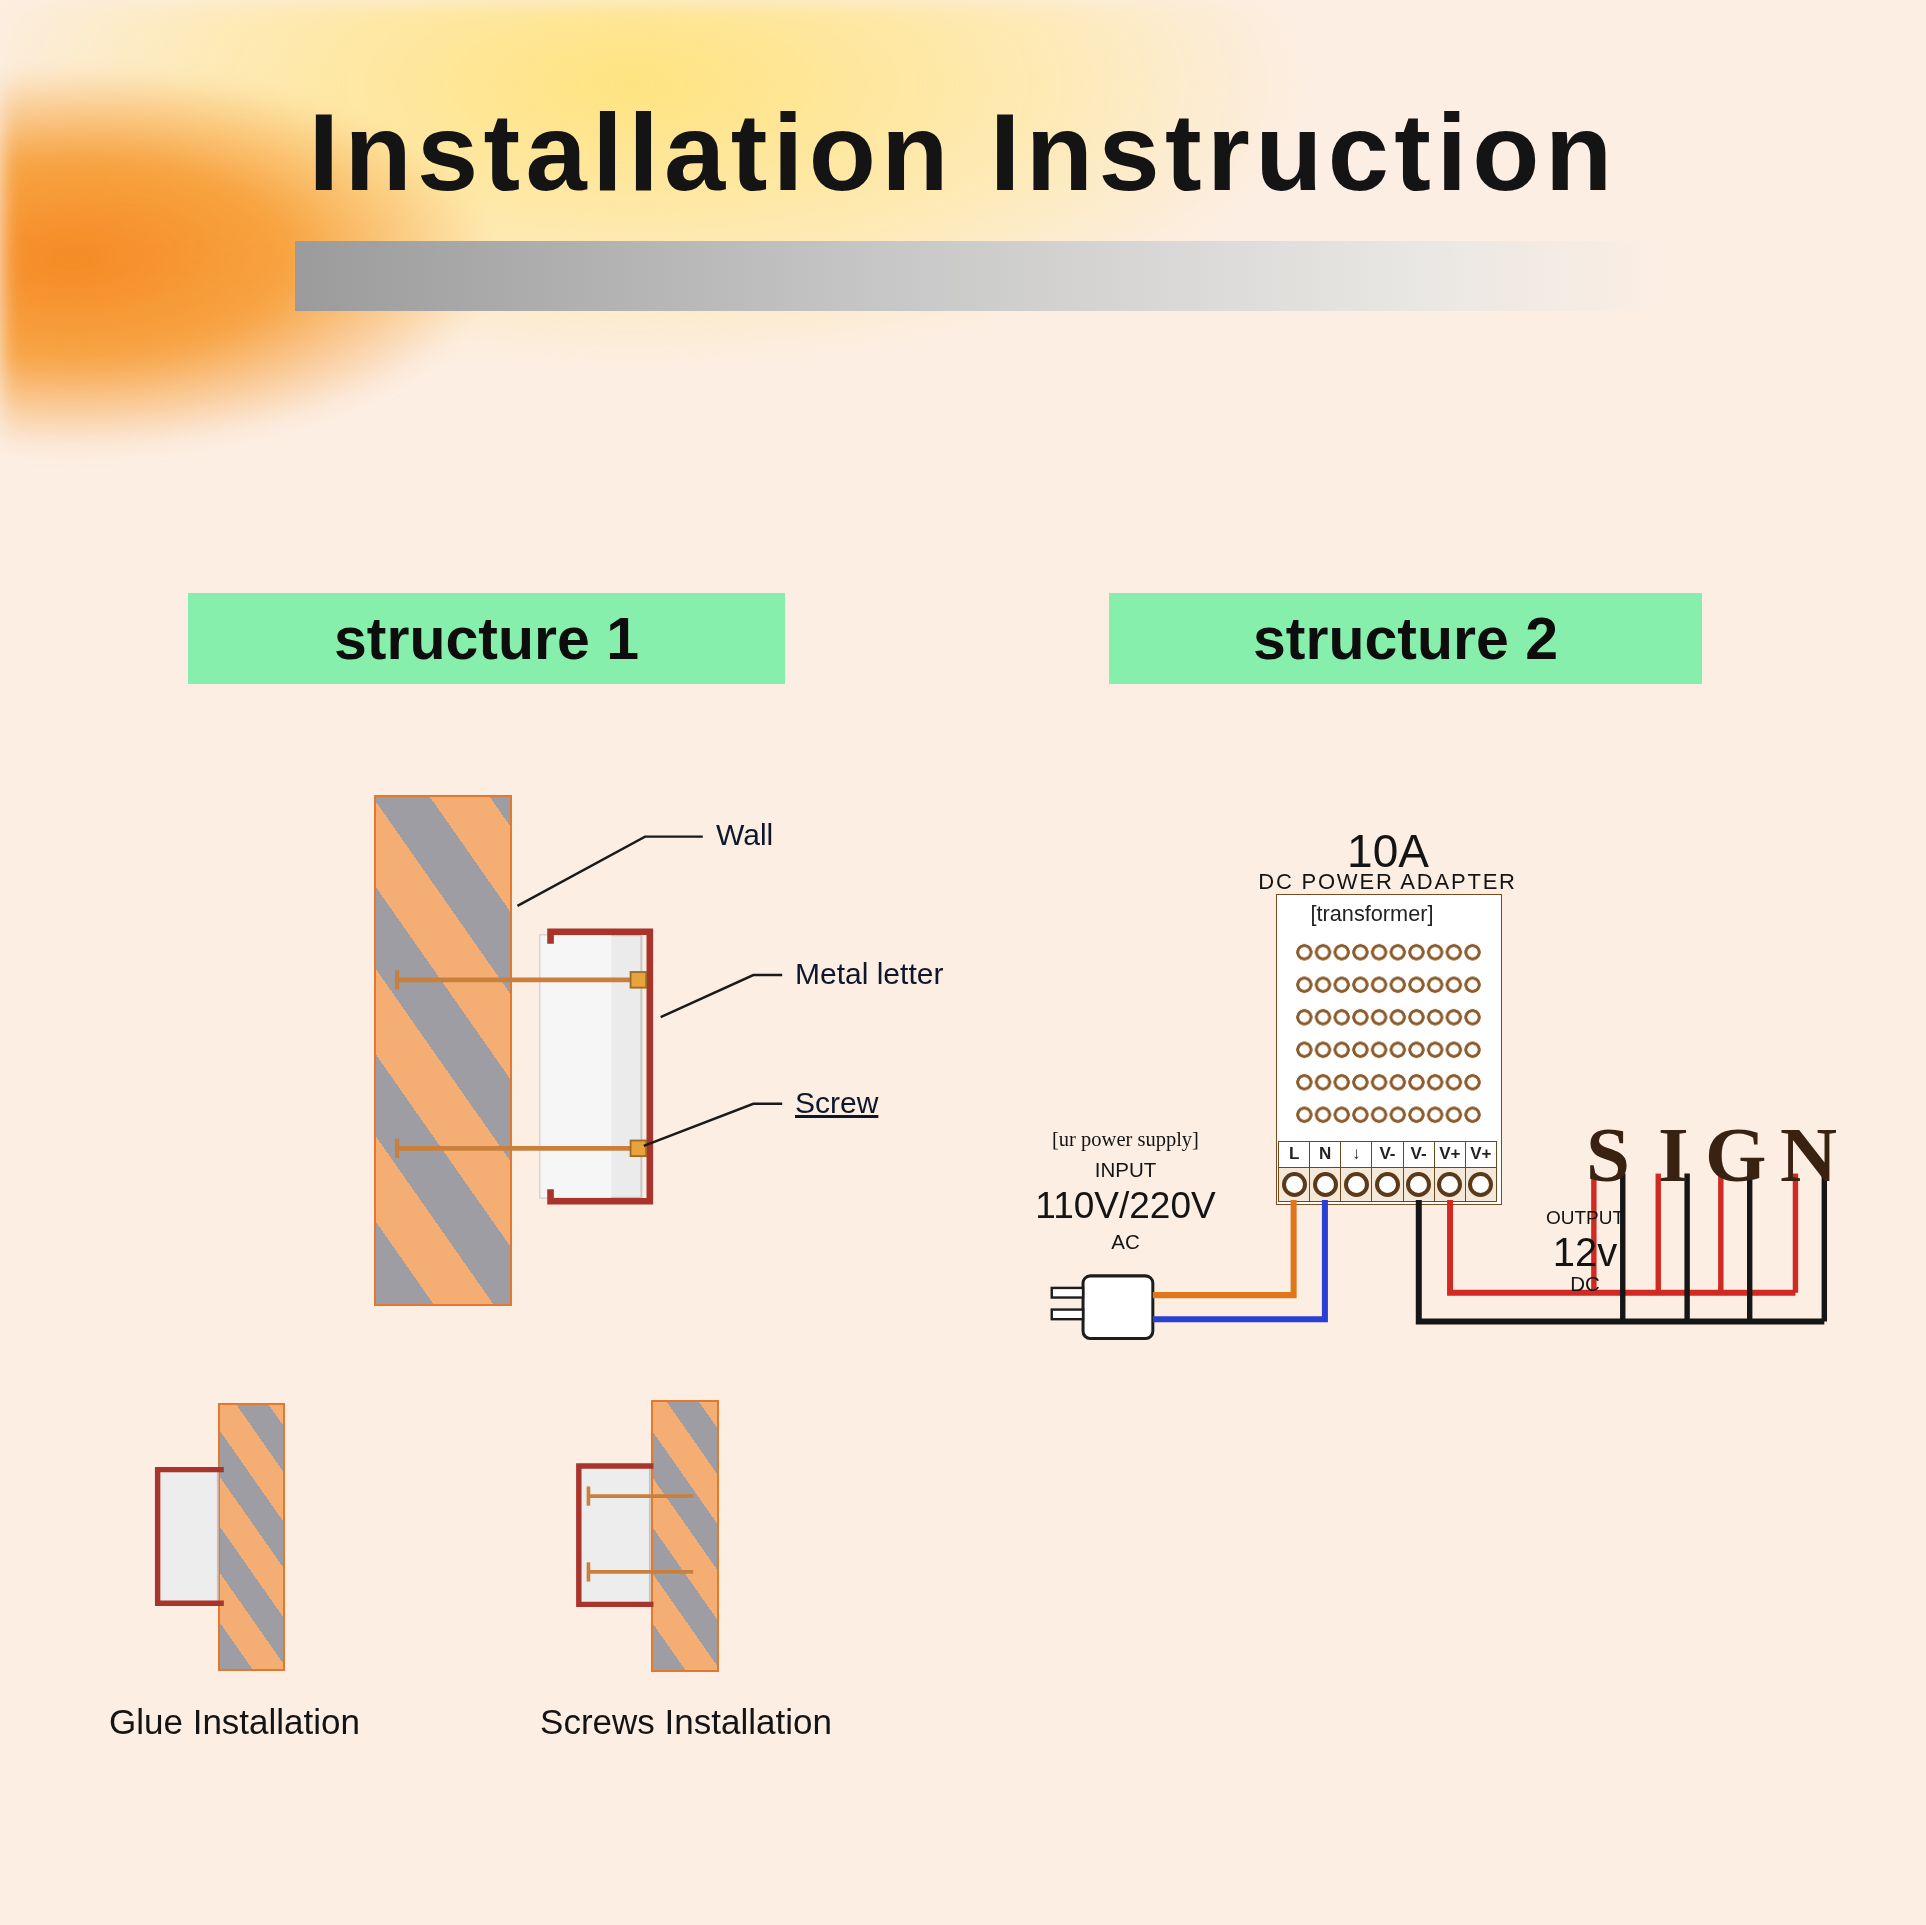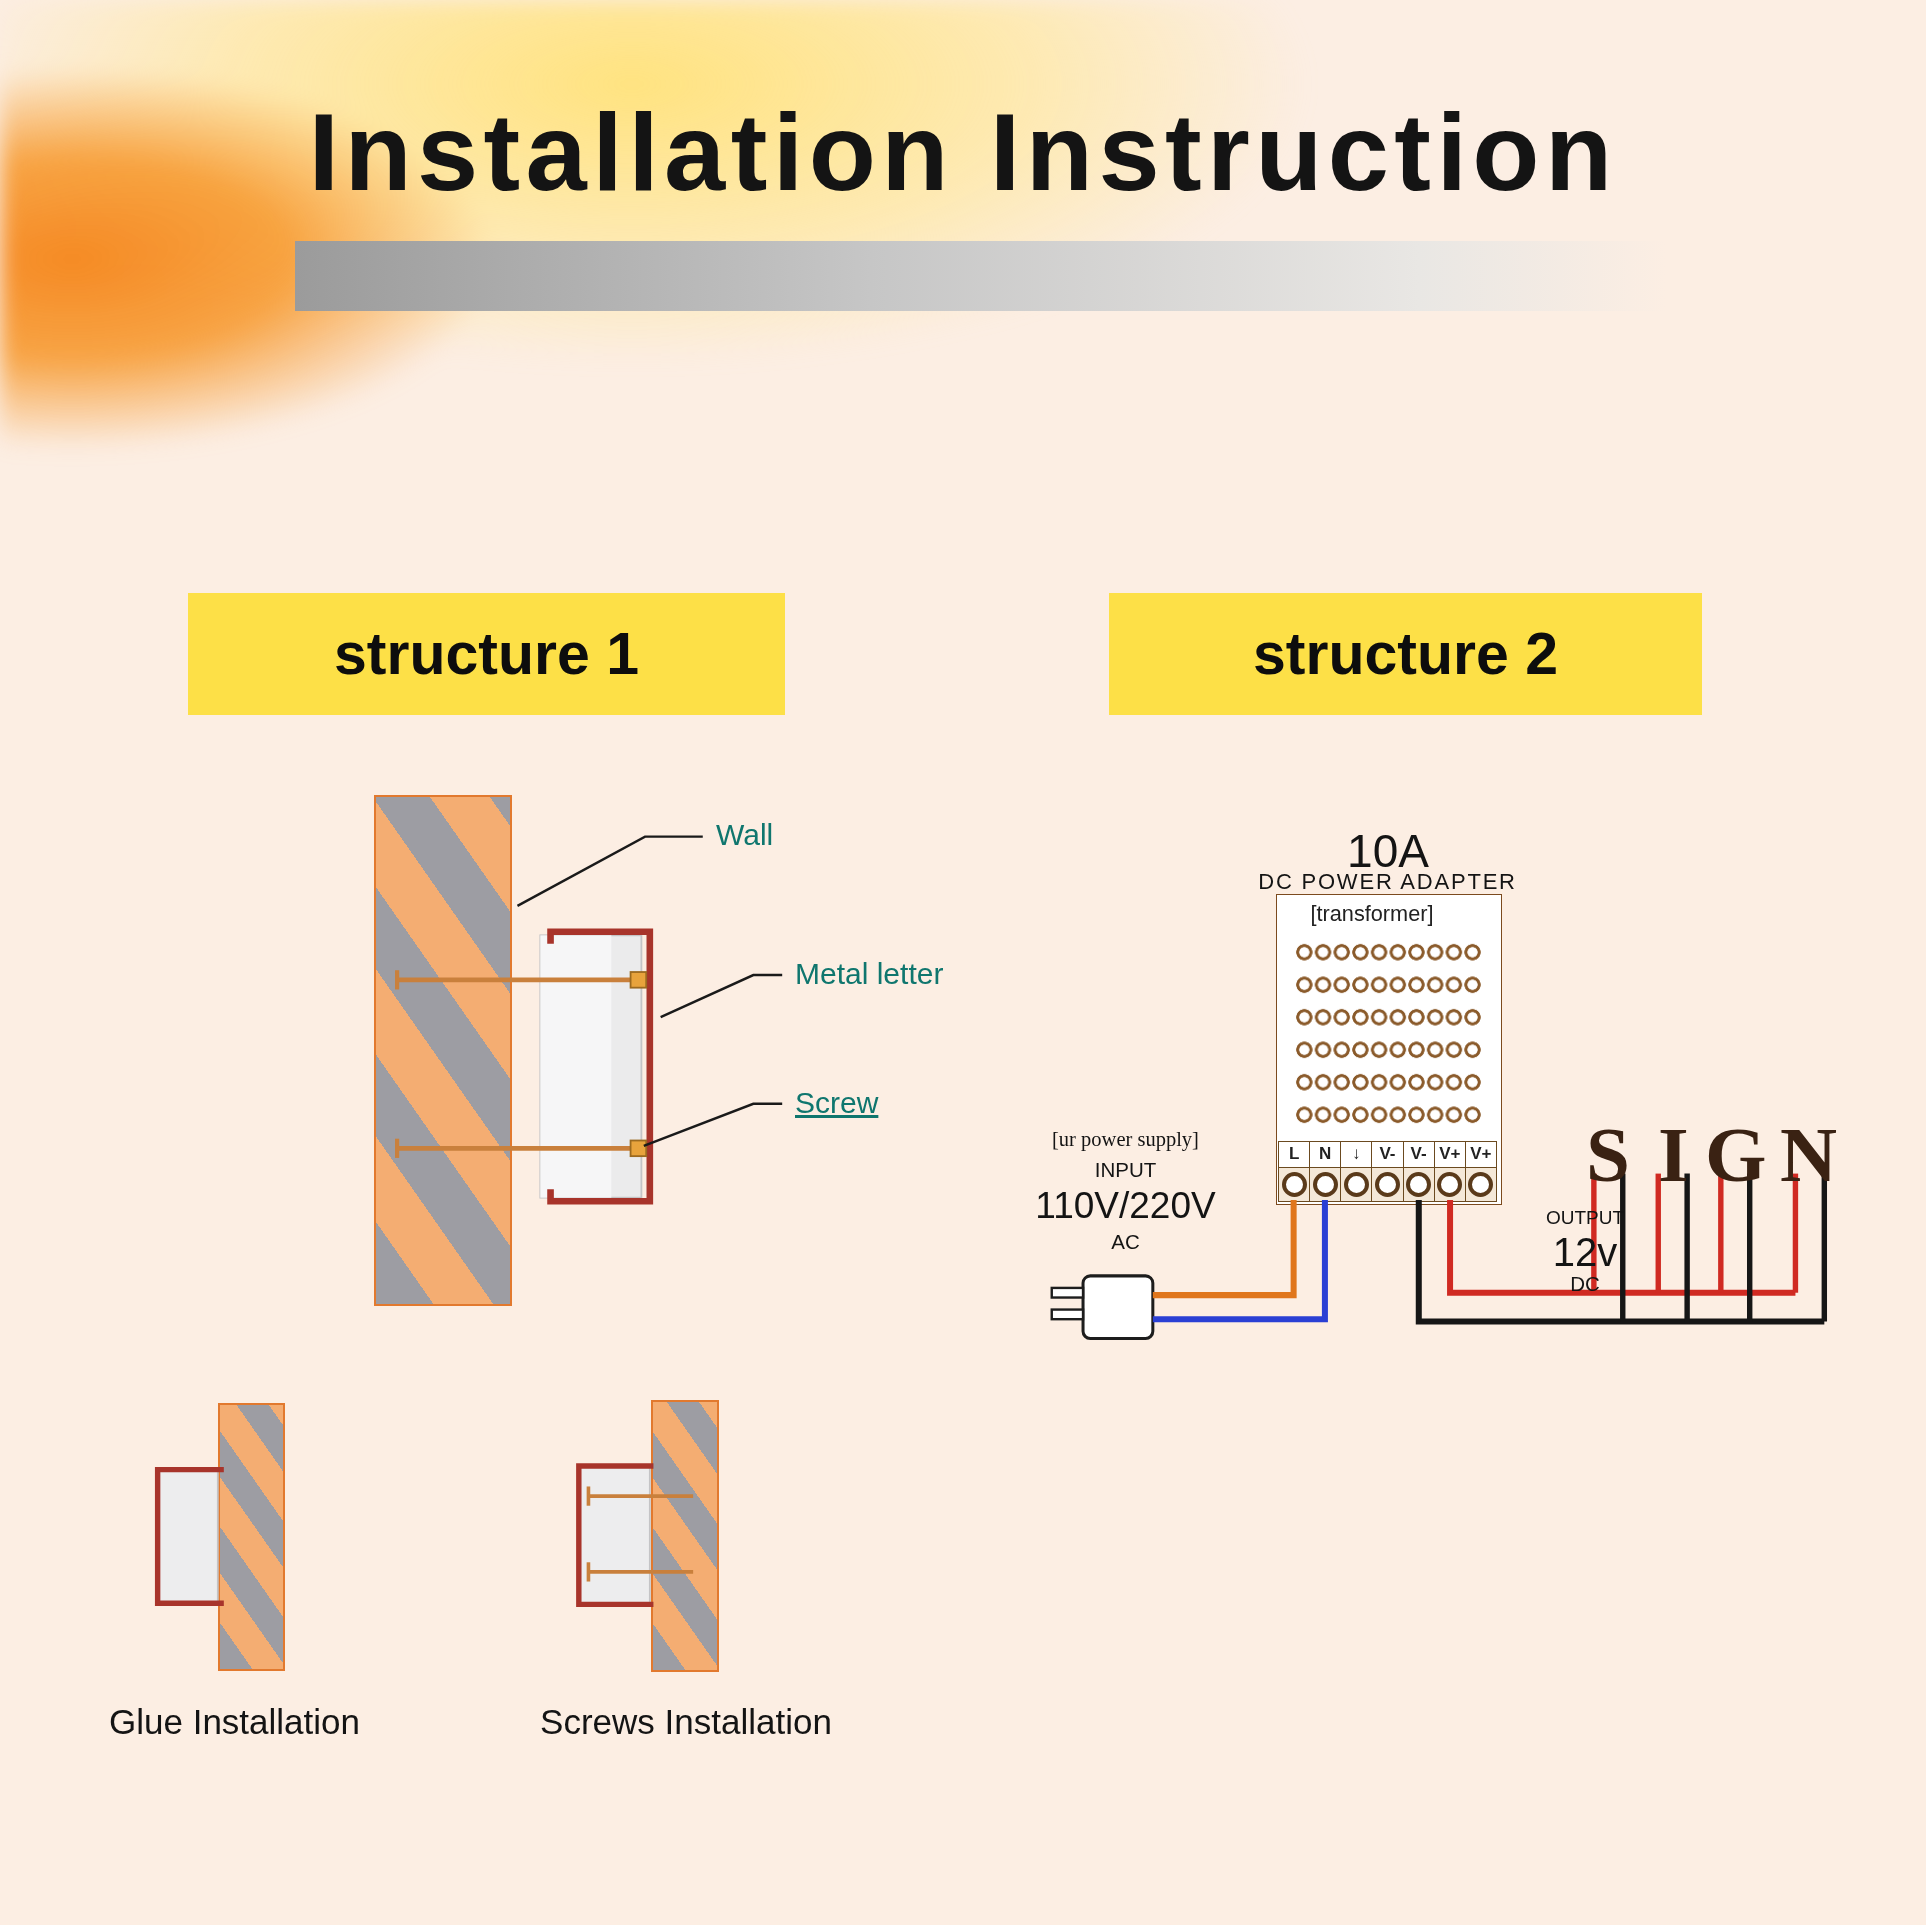--- a/index.html
+++ b/index.html
@@ -29,22 +29,22 @@
     z-index:1;
   }
   #page-title {
     left:0; top:88px; width:1926px;
     text-align:center;
     font-size:110px; font-weight:bold; letter-spacing:5.4px;
     color:#141414; z-index:2;
   }
 
   .sec-header {
-    top:593px; height:122px;
-    background:#fde047;
+    top:593px; height:91px;
+    background:#86efac;
     color:#0d0d0d; font-size:59px; font-weight:bold;
     display:flex; align-items:center; justify-content:center;
     z-index:2;
   }
   #header-structure1 { left:188px; width:597px; }
   #header-structure2 { left:1109px; width:593px; }
 
   
   .wall { border:2.4px solid #e2792e; z-index:2; }
   #wall-main {
@@ -55,21 +55,21 @@
     left:218px; top:1403px; width:63px; height:264px;
     background:repeating-linear-gradient(55deg, #9d9da3 0 26.5px, #f4ad72 26.5px 55px);
   }
   #wall-screws {
     left:651px; top:1400px; width:64px; height:268px;
     background:repeating-linear-gradient(55deg, #9d9da3 0 26.5px, #f4ad72 26.5px 55px);
   }
 
   #diagram-overlay { left:0; top:0; z-index:3; pointer-events:none; }
 
-  .lab { font-size:30px; color:#0f766e; z-index:4; }
+  .lab { font-size:30px; color:#0f172a; z-index:4; }
   #lab-wall  { left:716px; top:818px; }
   #lab-metal { left:795px; top:957px; }
   #lab-screw { left:795px; top:1086px;text-decoration:underline; }
 
   .caption { font-size:35px; color:#141414; text-align:center; z-index:4; }
   #cap-glue   { left:71px; top:1702px; width:327px; }
   #cap-screws { left:497px; top:1702px; width:378px; }
 
   
   #adapter-rating { left:1288px; top:824px; width:200px; text-align:center; font-size:46px; z-index:4; }

